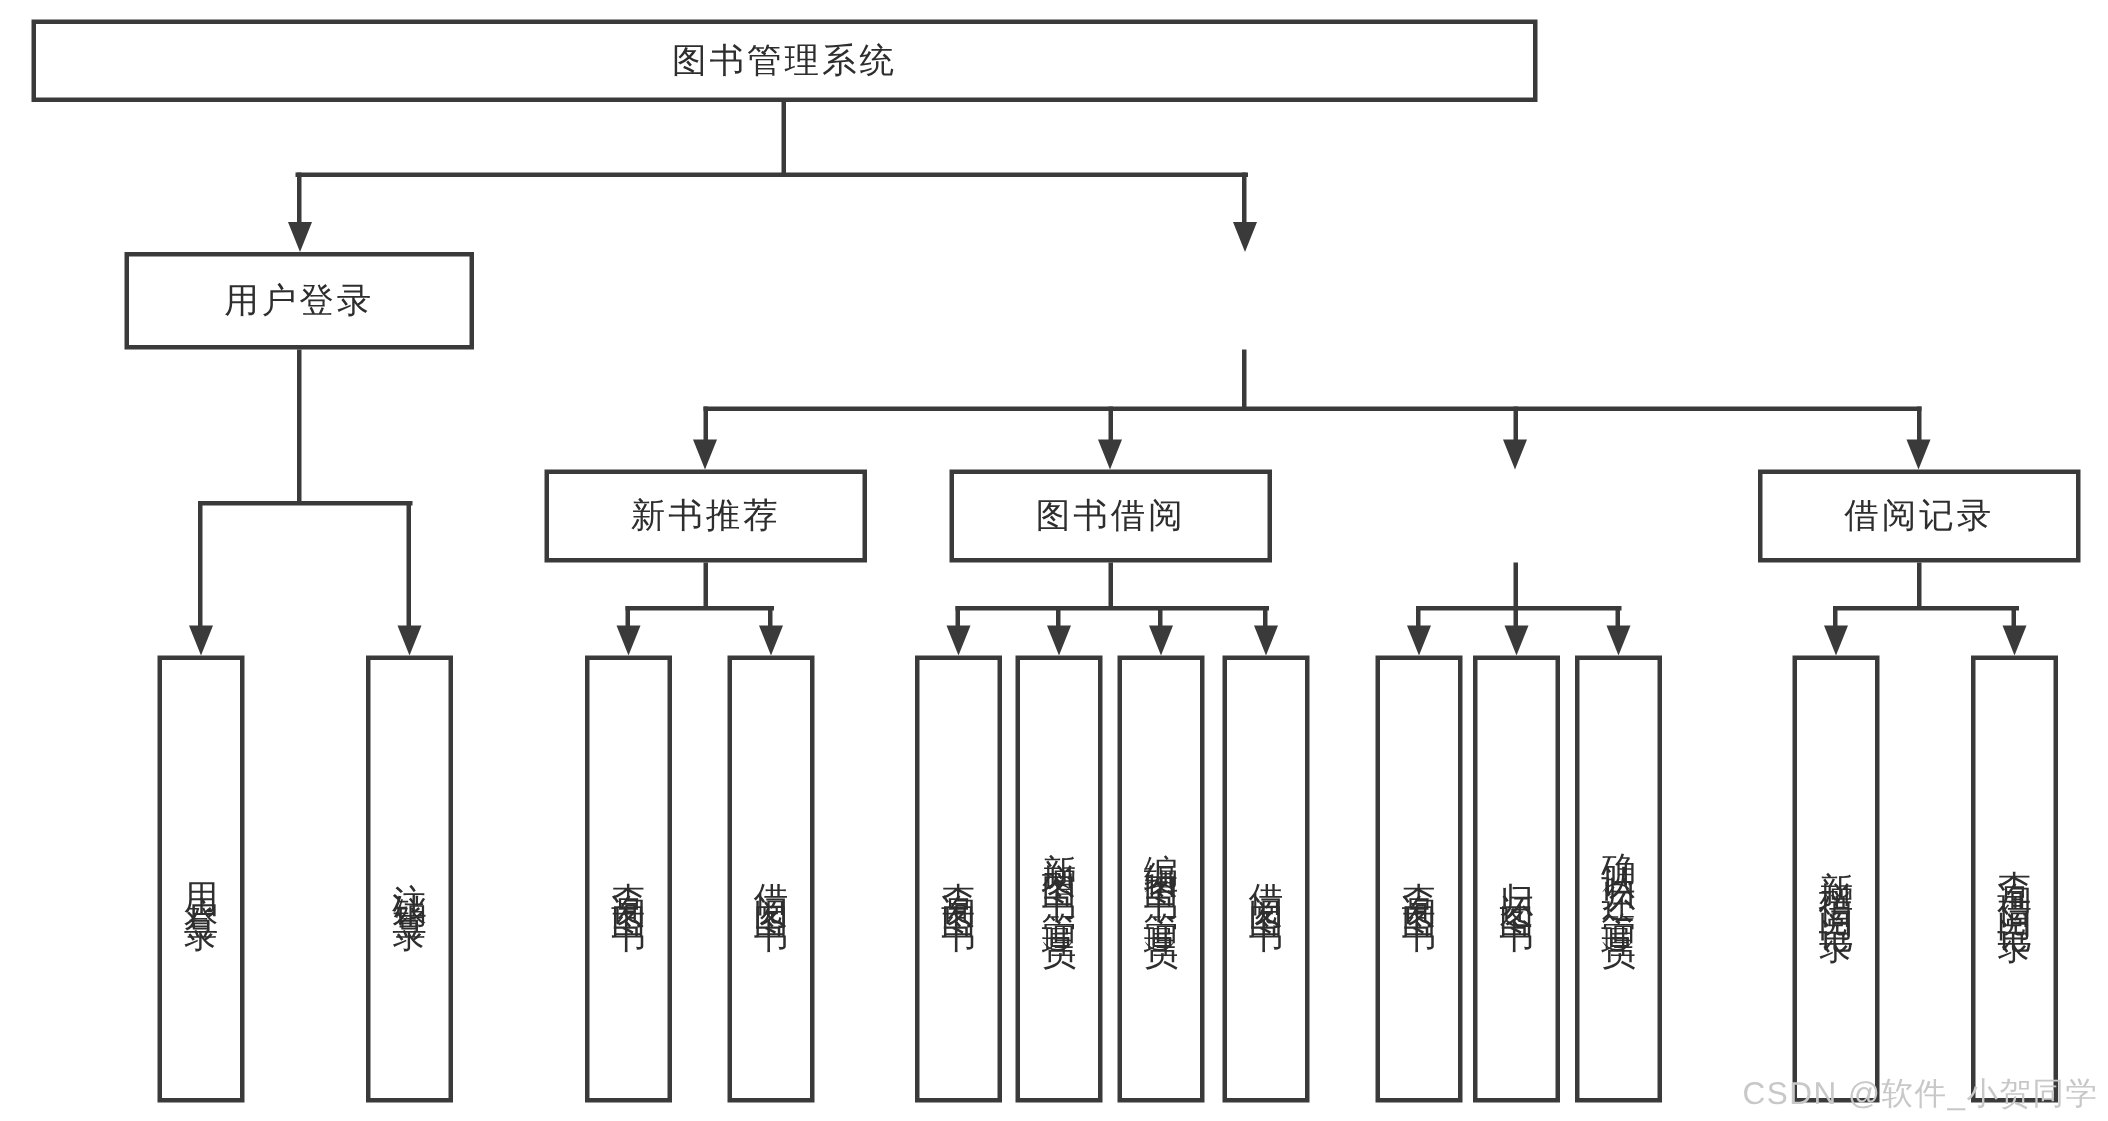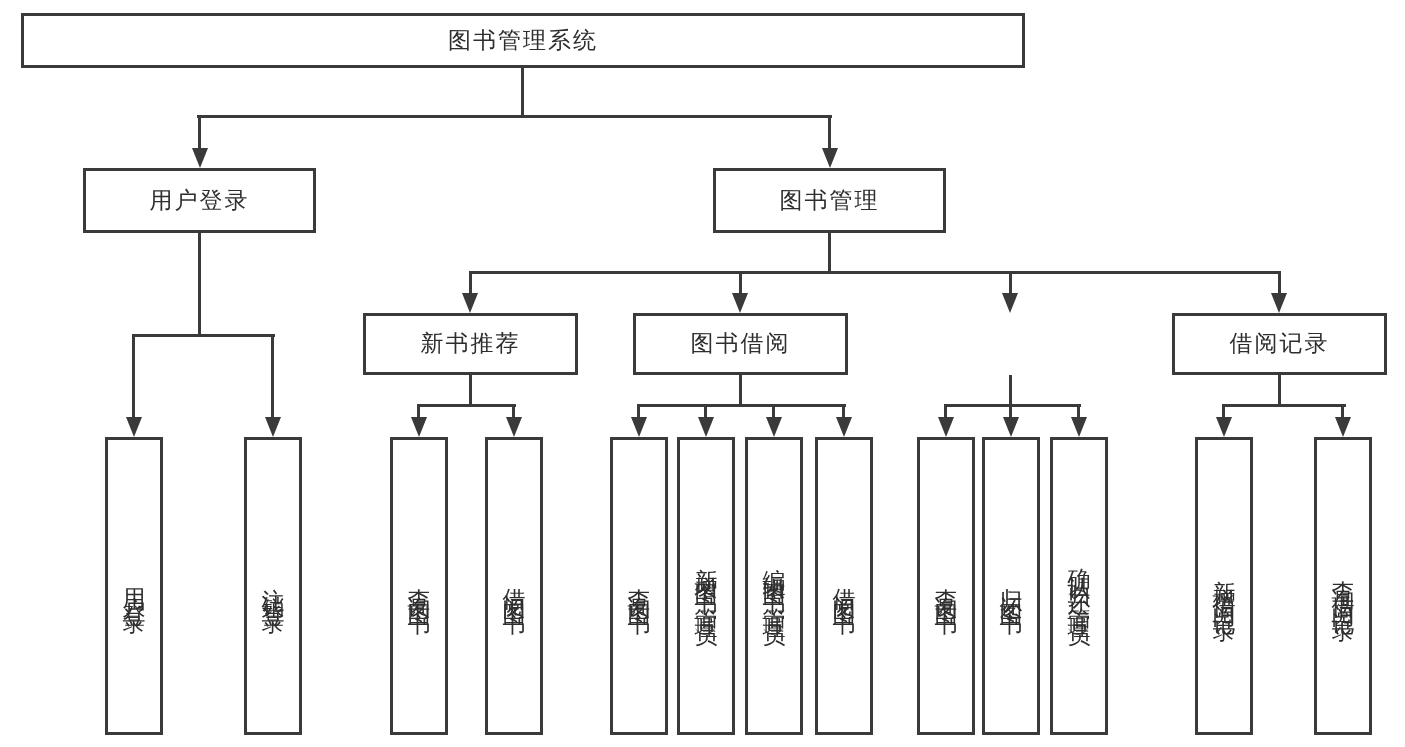--- a/index.html
+++ b/index.html
@@ -78,21 +78,20 @@
   <div class="node h" style="left:21px; top:13px; width:1004px; height:55px;">图书管理系统</div>
 
   <div class="vline" style="left:521px; top:68px; height:49px;"></div>
   <div class="hline" style="left:197px; top:115px; width:635px;"></div>
   <div class="vline" style="left:198px; top:115px; height:35px;"></div>
   <div class="arrow" style="left:192px; top:148px;"></div>
   <div class="vline" style="left:828px; top:115px; height:35px;"></div>
   <div class="arrow" style="left:822px; top:148px;"></div>
 
   <div class="node h" style="left:83px; top:168px; width:233px; height:65px;">用户登录</div>
-  <div class="node h" style="left:713px; top:168px; width:233px; height:65px;">图书管理</div>
 
   <div class="vline" style="left:198px; top:233px; height:103px;"></div>
   <div class="hline" style="left:132px; top:334px; width:143px;"></div>
   <div class="vline" style="left:132px; top:334px; height:84px;"></div>
   <div class="arrow" style="left:126px; top:417px;"></div>
   <div class="vline" style="left:271px; top:334px; height:84px;"></div>
   <div class="arrow" style="left:265px; top:417px;"></div>
 
   <div class="vline" style="left:828px; top:233px; height:40px;"></div>
   <div class="hline" style="left:469px; top:271px; width:812px;"></div>
@@ -154,13 +153,14 @@
   <div class="node v" style="left:745px; top:437px; width:58px; height:298px;">编辑图书（管理员）</div>
   <div class="node v" style="left:815px; top:437px; width:58px; height:298px;">借阅图书</div>
 
   <div class="node v" style="left:917px; top:437px; width:58px; height:298px;">查询图书</div>
   <div class="node v" style="left:982px; top:437px; width:58px; height:298px;">归还图书</div>
   <div class="node v" style="left:1050px; top:437px; width:58px; height:298px;">确认归还（管理员）</div>
 
   <div class="node v" style="left:1195px; top:437px; width:58px; height:298px;">新增借阅记录</div>
   <div class="node v" style="left:1314px; top:437px; width:58px; height:298px;">查询借阅记录</div>
 
+  <div id="watermark">CSDN @软件_小贺同学</div>
 </div>
 
 </body></html>

